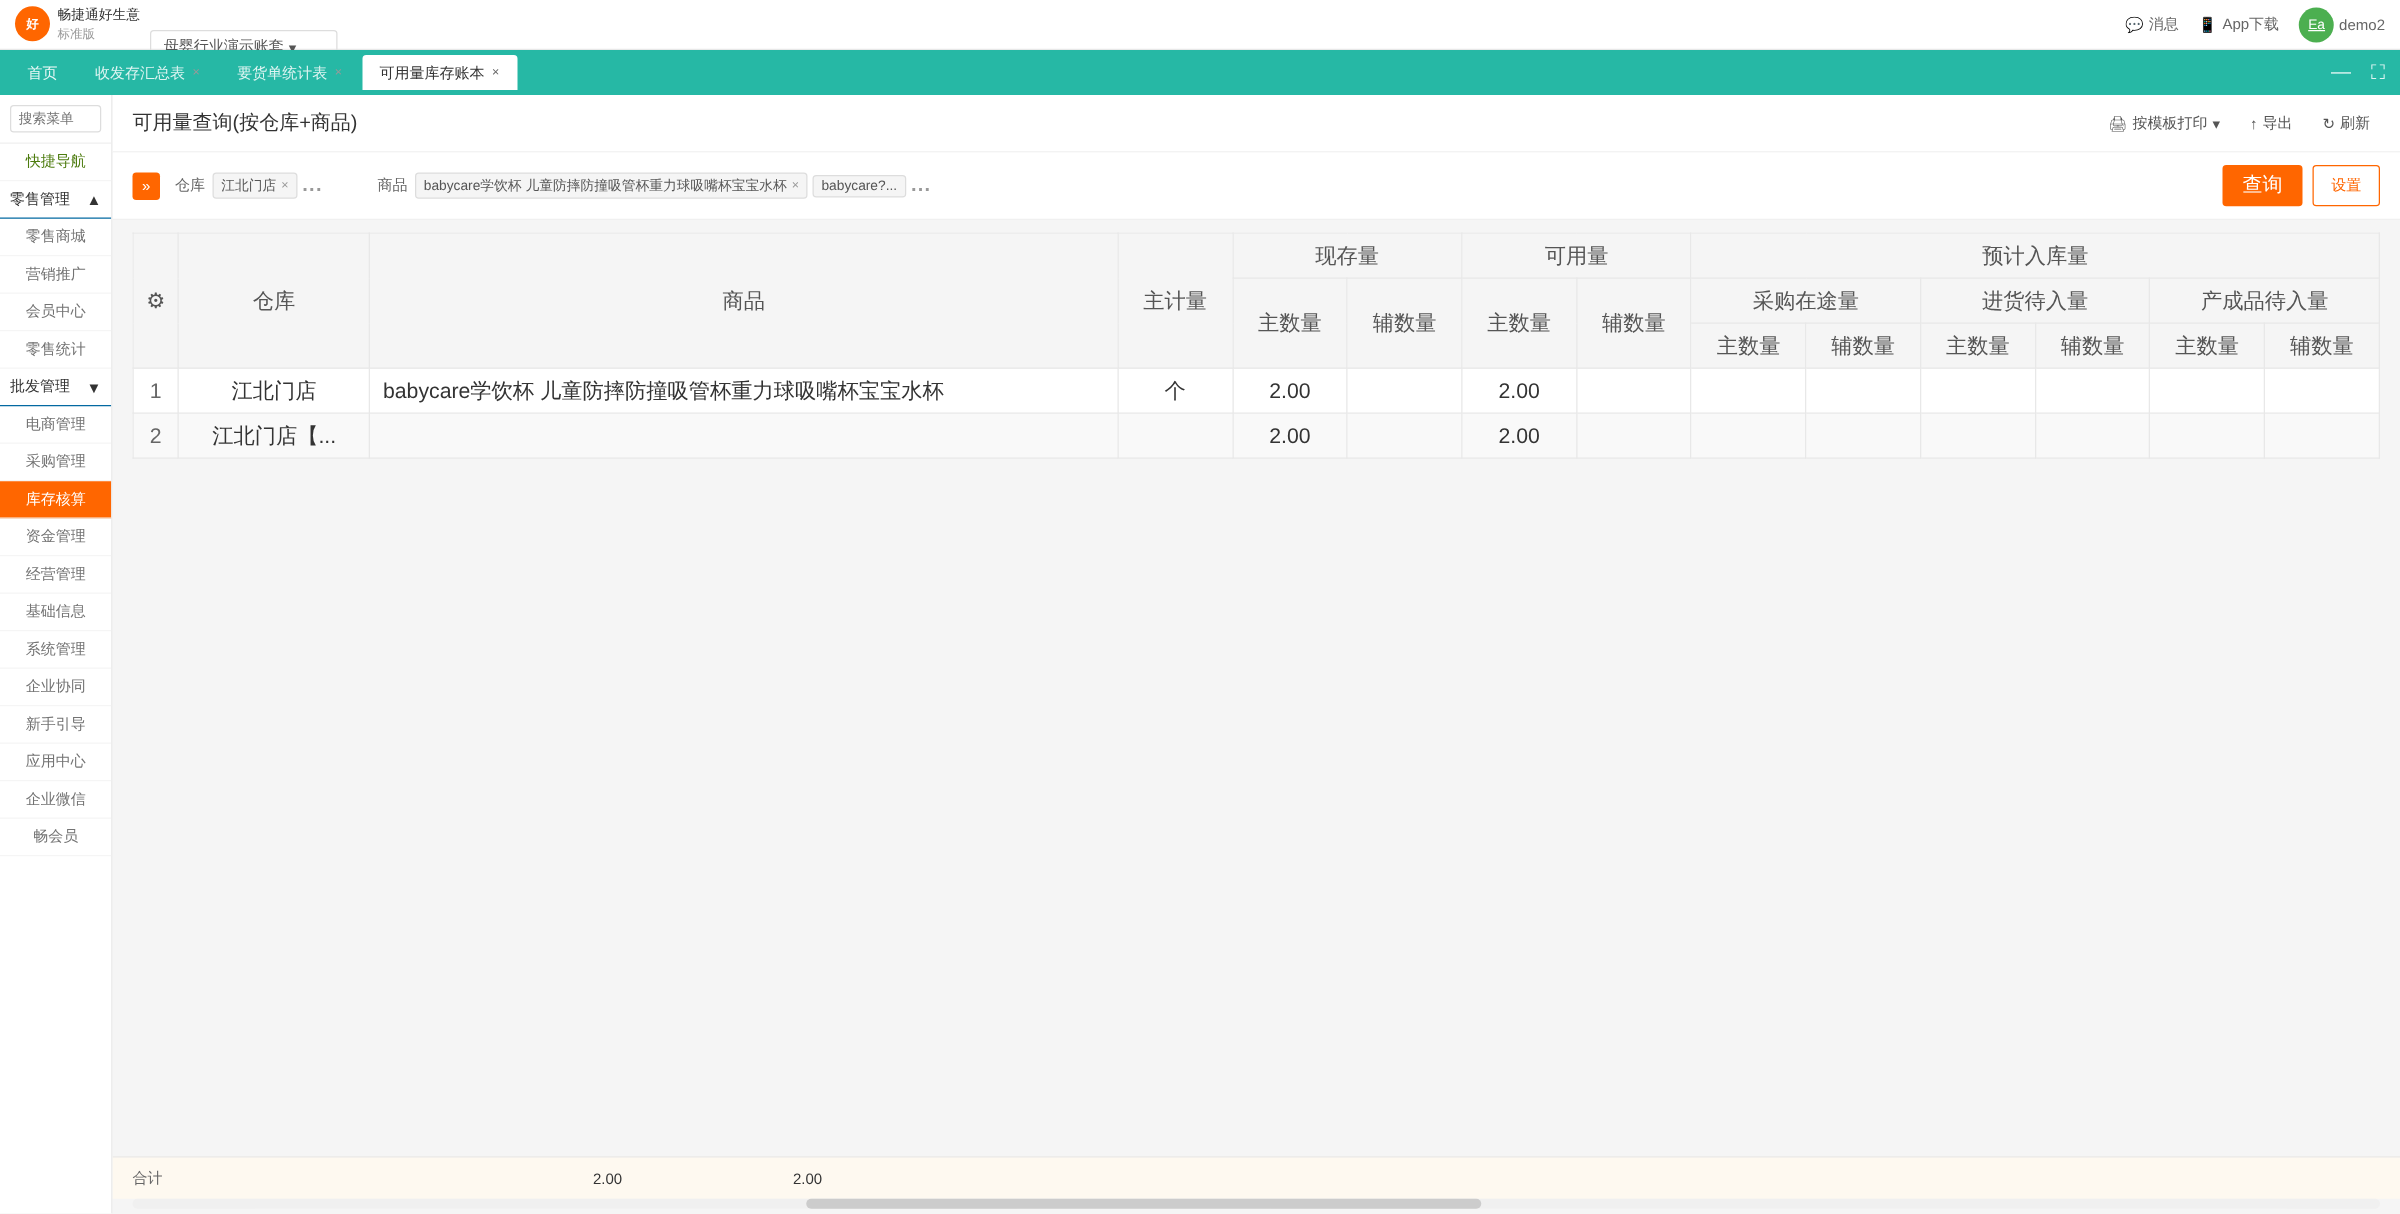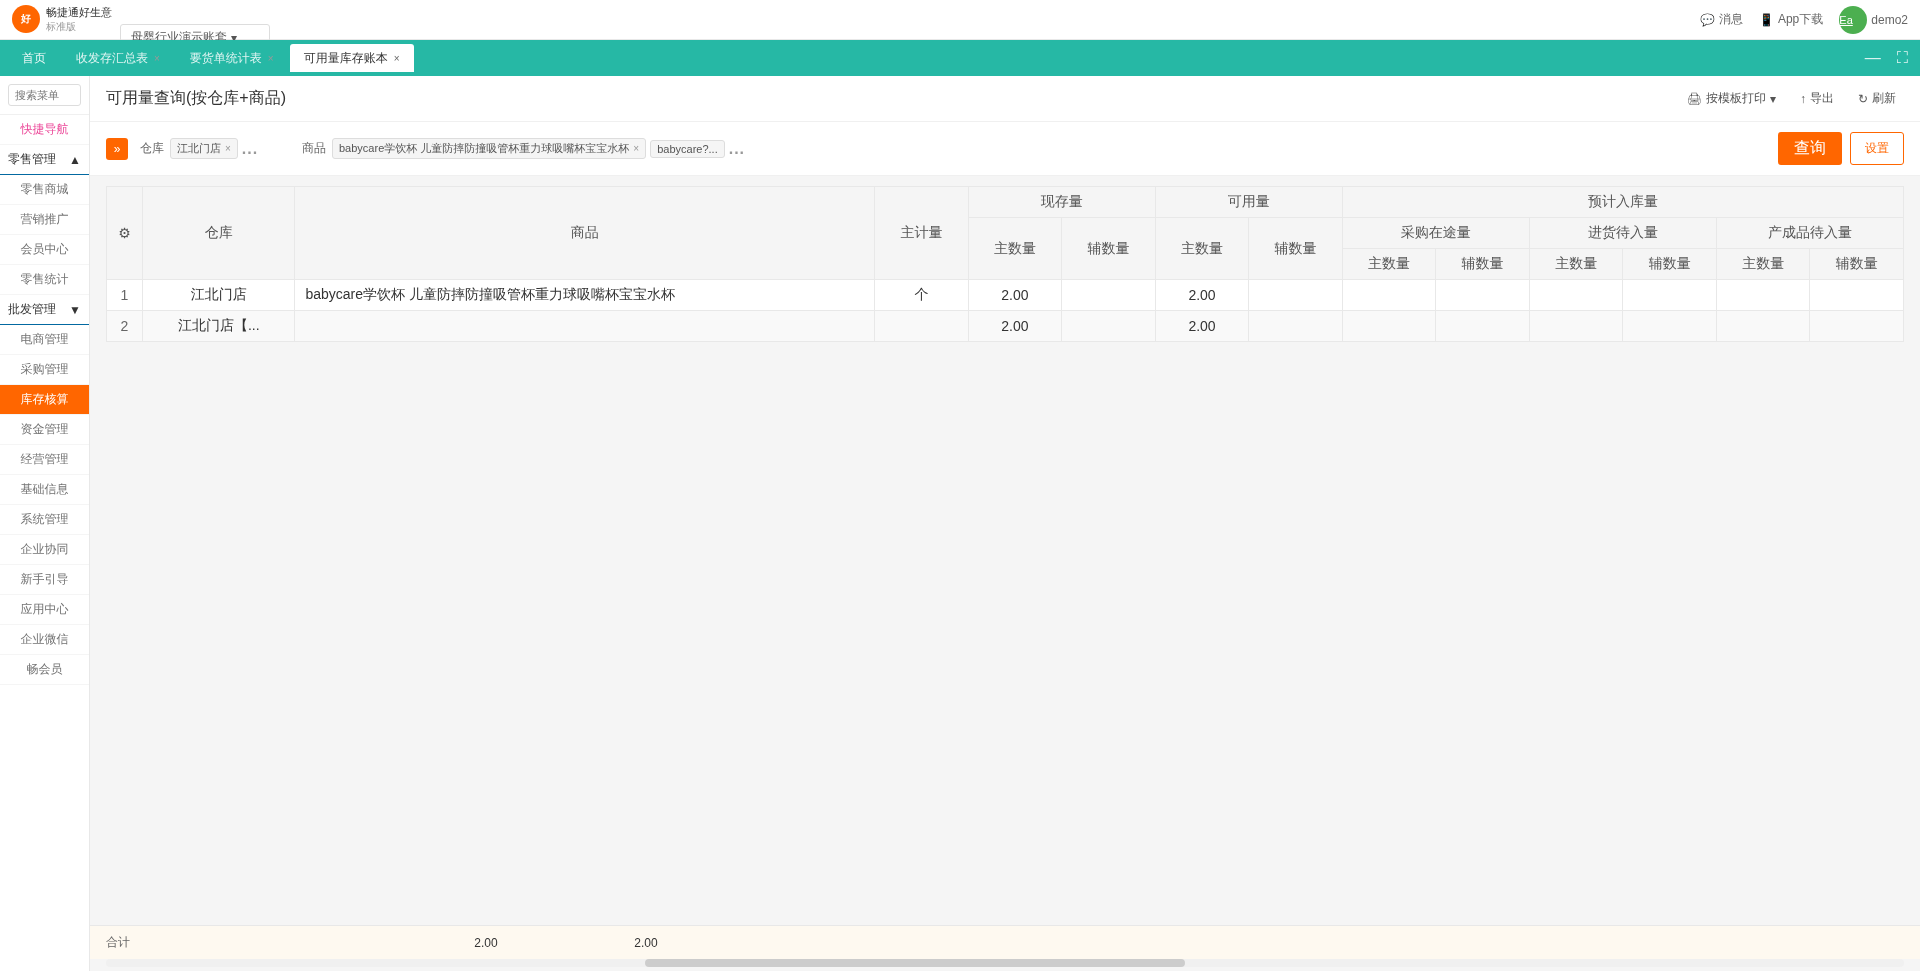--- a/index.html
+++ b/index.html
@@ -17,21 +17,21 @@
       flex-shrink: 0;
     }
     .top-bar-left { display: flex; align-items: center; gap: 8px; }
     .logo-area { display: flex; align-items: center; gap: 6px; }
     .logo-icon { width: 28px; height: 28px; background: #ff6600; border-radius: 50%; display: flex; align-items: center; justify-content: center; color: #fff; font-size: 10px; font-weight: bold; }
     .logo-text { font-size: 11px; color: #333; line-height: 1.3; }
     .logo-sub { font-size: 10px; color: #999; }
     .store-selector { display: flex; align-items: center; gap: 4px; padding: 4px 10px; border: 1px solid #ddd; border-radius: 3px; cursor: pointer; color: #555; font-size: 12px; min-width: 150px; margin-top: 36px; }
     .top-bar-right { display: flex; align-items: center; gap: 16px; }
     .top-bar-btn { display: flex; align-items: center; gap: 4px; color: #666; font-size: 12px; cursor: pointer; }
-    .user-avatar { width: 28px; height: 28px; border-radius: 50%; background: #4CAF50; display: flex; align-items: center; color: #fff; font-size: 11px; text-decoration: underline; }
+    .user-avatar { width: 28px; height: 28px; border-radius: 50%; background: #4CAF50; display: flex; align-items: center; justify-content: center; color: #fff; font-size: 11px; text-decoration: underline; }
 
     
     .nav-tabs {
       height: 36px;
       background: #26b8a5;
       display: flex;
       align-items: center;
       padding: 0 8px;
       gap: 2px;
       flex-shrink: 0;
@@ -63,21 +63,21 @@
       width: 90px;
       background: #fff;
       border-right: 1px solid #e8e8e8;
       display: flex;
       flex-direction: column;
       overflow-y: auto;
       flex-shrink: 0;
     }
     .sidebar-search { padding: 8px; border-bottom: 1px solid #f0f0f0; }
     .sidebar-search-input { width: 100%; padding: 4px 6px; border: 1px solid #ddd; border-radius: 3px; font-size: 11px; color: #666; }
-    .sidebar-nav-item { padding: 6px 8px; text-align: center; cursor: pointer; color: #ec4899; font-size: 12px; border-bottom: 1px solid #f5f5f5; }
+    .sidebar-nav-item { padding: 6px 8px; text-align: center; cursor: pointer; color: #4d7c0f; font-size: 12px; border-bottom: 1px solid #f5f5f5; }
     .sidebar-section { padding: 6px 8px; display: flex; align-items: center; justify-content: space-between; cursor: pointer; font-size: 12px; color: #333; border-bottom: 1px solid #0369a1; }
     .sidebar-item { padding: 6px 8px; text-align: center; cursor: pointer; color: #737373; font-size: 12px; border-bottom: 1px solid #f5f5f5; }
     .sidebar-item.active { background: #ff6600; color: #fff; }
 
     
     .content { flex: 1; overflow: auto; padding: 0; display: flex; flex-direction: column; }
 
     
     .page-header {
       background: #fff;
@@ -119,21 +119,21 @@
     .filter-tag { background: #f5f5f5; border: 1px solid #ddd; border-radius: 3px; padding: 2px 6px; font-size: 11px; color: #555; display: flex; align-items: center; gap: 4px; }
     .filter-tag-close { color: #999; cursor: pointer; font-size: 10px; }
     .filter-more { color: #999; cursor: pointer; font-size: 16px; font-weight: bold; letter-spacing: 1px; }
     .filter-actions { margin-left: auto; display: flex; gap: 8px; }
     .btn-query { background: #ff6600; color: #fff; border: none; padding: 6px 16px; border-radius: 3px; cursor: pointer; font-size: 16px; }
     .btn-setting { background: #fff; color: #ff6600; border: 1px solid #ff6600; padding: 4px 14px; border-radius: 3px; cursor: pointer; font-size: 12px; }
 
     
     .table-container { flex: 1; overflow: auto; padding: 10px 16px; }
     .data-table { width: 100%; border-collapse: collapse; background: #fff; }
-    .data-table th, .data-table td { border: 1px solid #e8e8e8; padding: 6px 10px; font-size: 14px; text-align: center; }
+    .data-table th, .data-table td { border: 1px solid #e8e8e8; padding: 6px 10px; font-size: 17px; text-align: center; }
     .data-table th { background: #f5f5f5; color: #555; font-weight: 500; }
     .data-table td { color: #333; }
     .data-table .row-num { color: #666; }
     .settings-col { width: 36px; }
 
     
     .table-footer {
       background: #fef9f0;
       border-top: 1px solid #e8e8e8;
       padding: 8px 16px;

